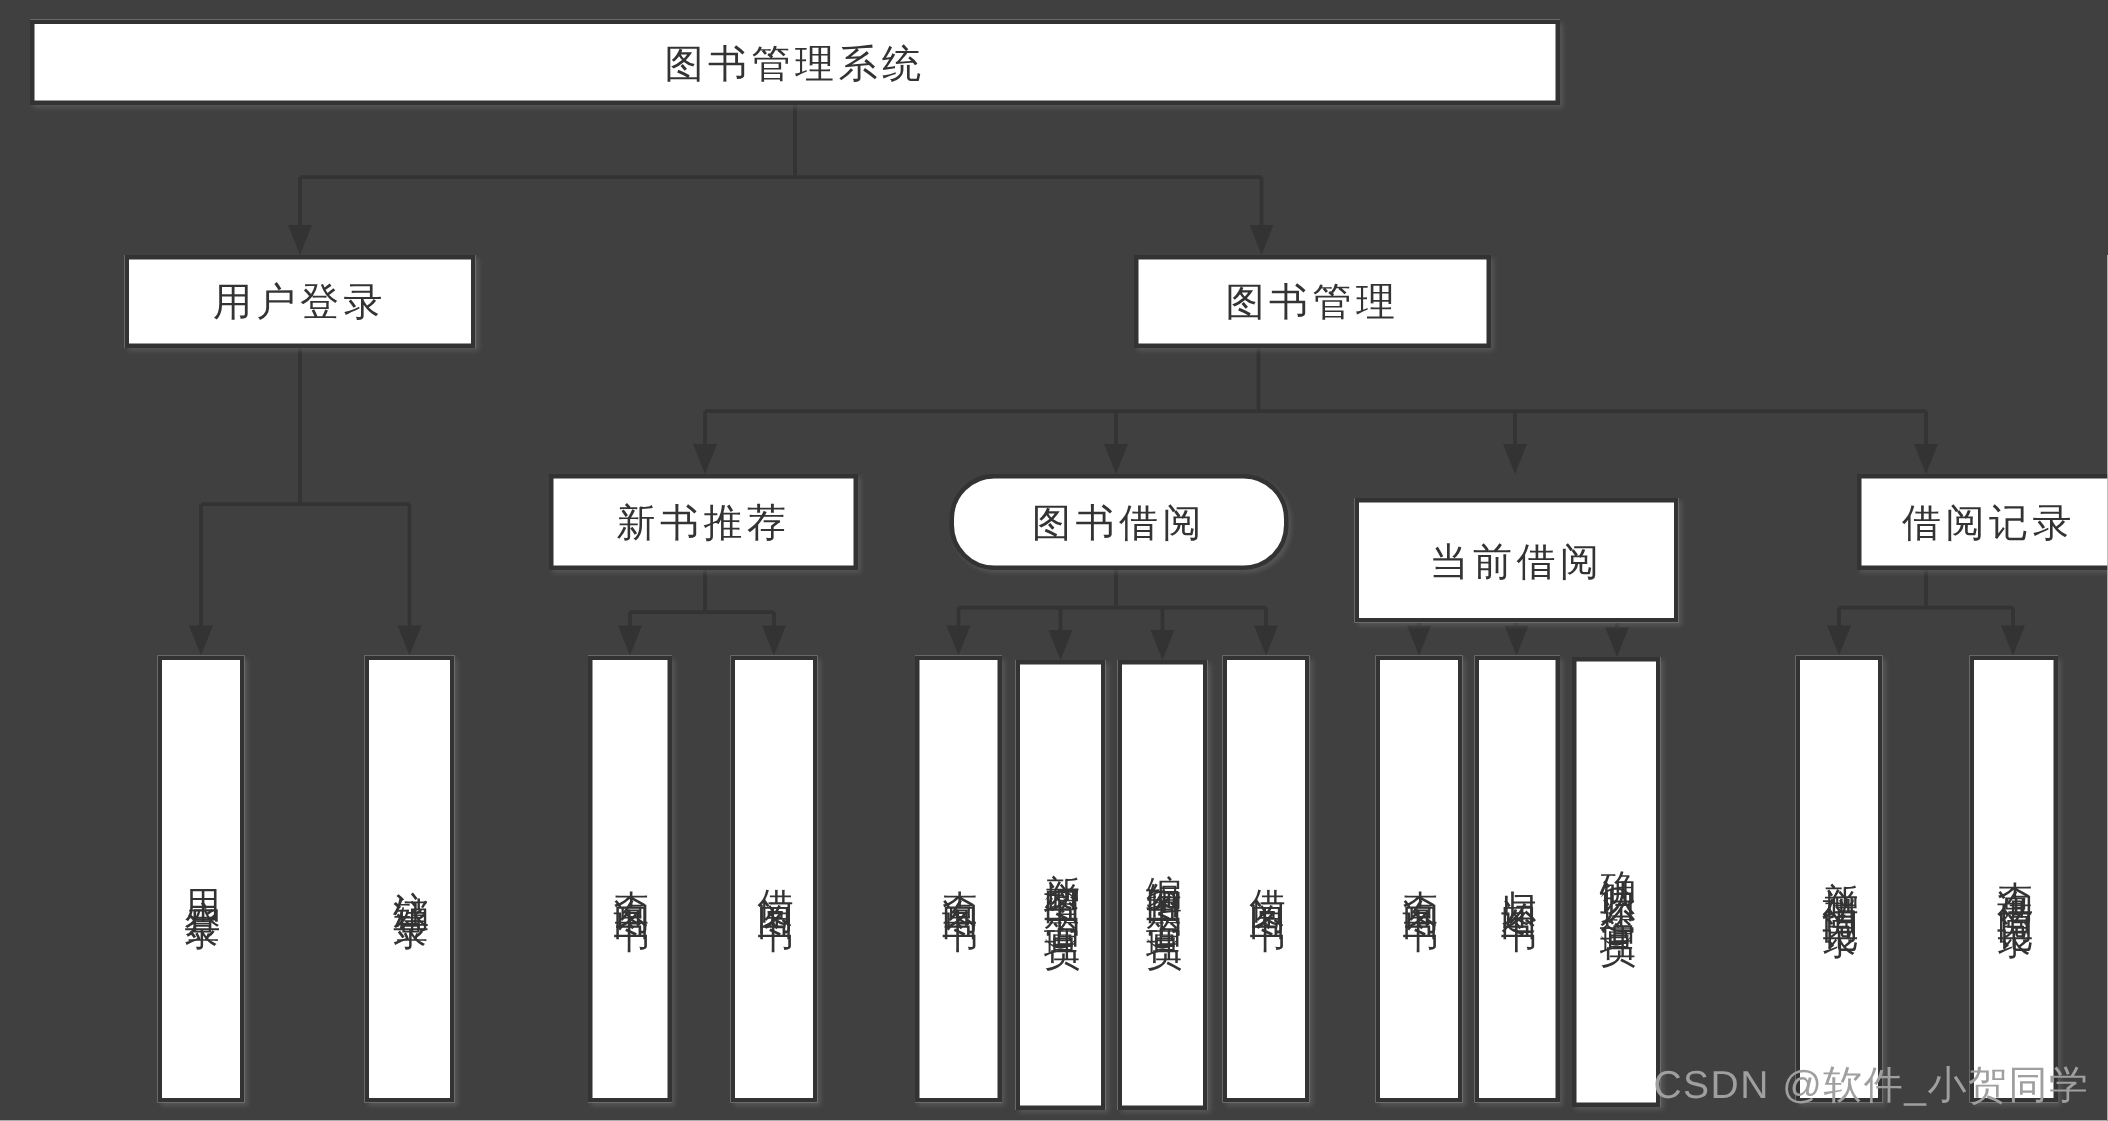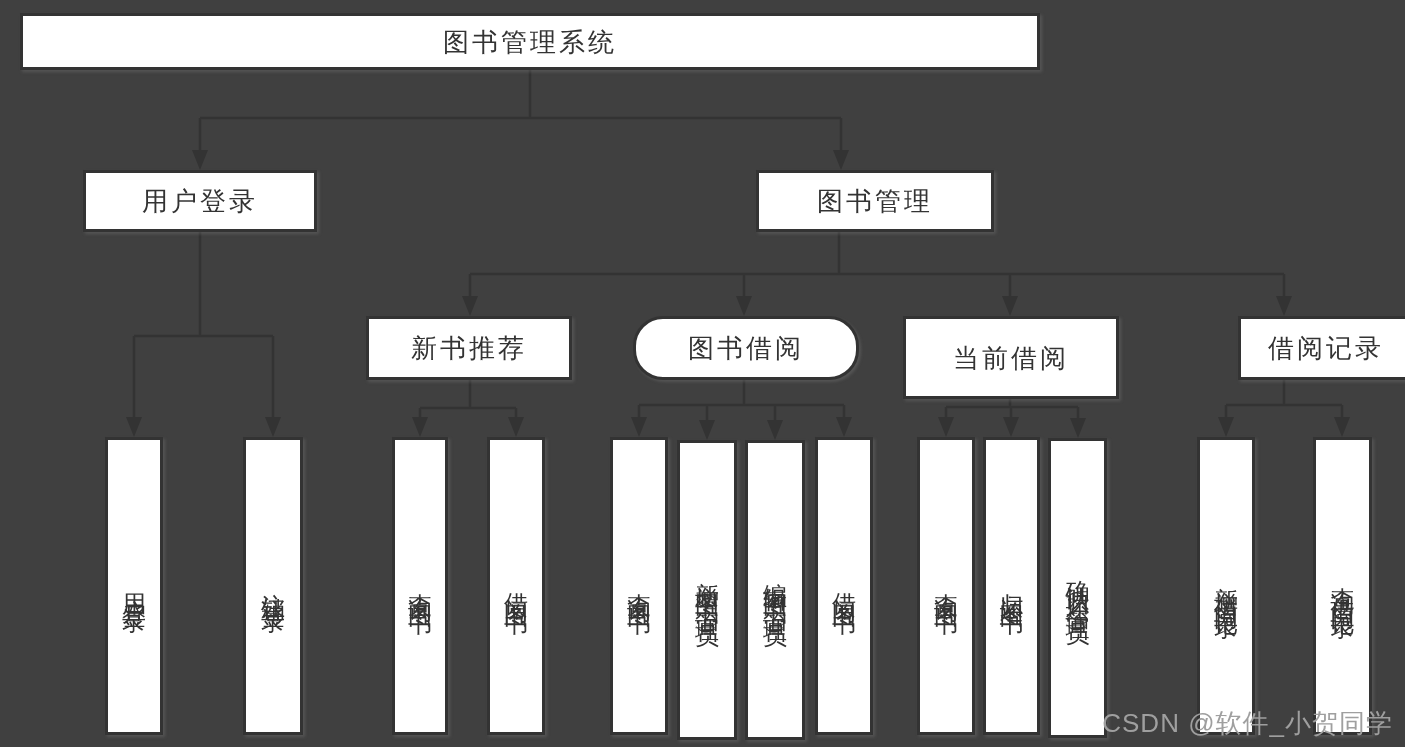--- a/index.html
+++ b/index.html
@@ -36,21 +36,21 @@
     letter-spacing:6px;
     line-height:1;
     white-space:nowrap;
   }
   
   .b-root        {left:20px;  top:13px;  width:1020px; height:57px;}
   .b-user-login  {left:83px;  top:170px; width:234px;  height:62px;}
   .b-book-mgmt   {left:720px; top:170px; width:238px;  height:62px;margin-left:36px;}
   .b-new-book    {left:366px; top:316px; width:206px;  height:64px;}
   .b-book-borrow {left:633px; top:316px; width:226px;  height:64px;border-radius:30px;}
-  .b-current     {left:903px; top:316px; width:216px;  height:83px;justify-content:center;}
+  .b-current     {left:903px; top:332px; width:216px;  height:83px;justify-content:center;}
   .b-record      {left:1238px;top:316px; width:176px;  height:64px;}
   .b-leaf-1 {left:105px; top:437px; width:58px; height:298px;}
   .b-leaf-2 {left:243px; top:437px; width:60px; height:298px;}
   .b-leaf-3 {left:392px; top:437px; width:56px; height:298px;}
   .b-leaf-4 {left:487px; top:437px; width:58px; height:298px;}
   .b-leaf-5 {left:610px; top:437px; width:58px; height:298px;}
   .b-leaf-6 {left:677px; top:440px; width:60px; height:300px;}
   .b-leaf-7 {left:745px; top:440px; width:60px; height:300px;}
   .b-leaf-8 {left:815px; top:437px; width:58px; height:298px;}
   .b-leaf-9 {left:917px; top:437px; width:58px; height:298px;}

